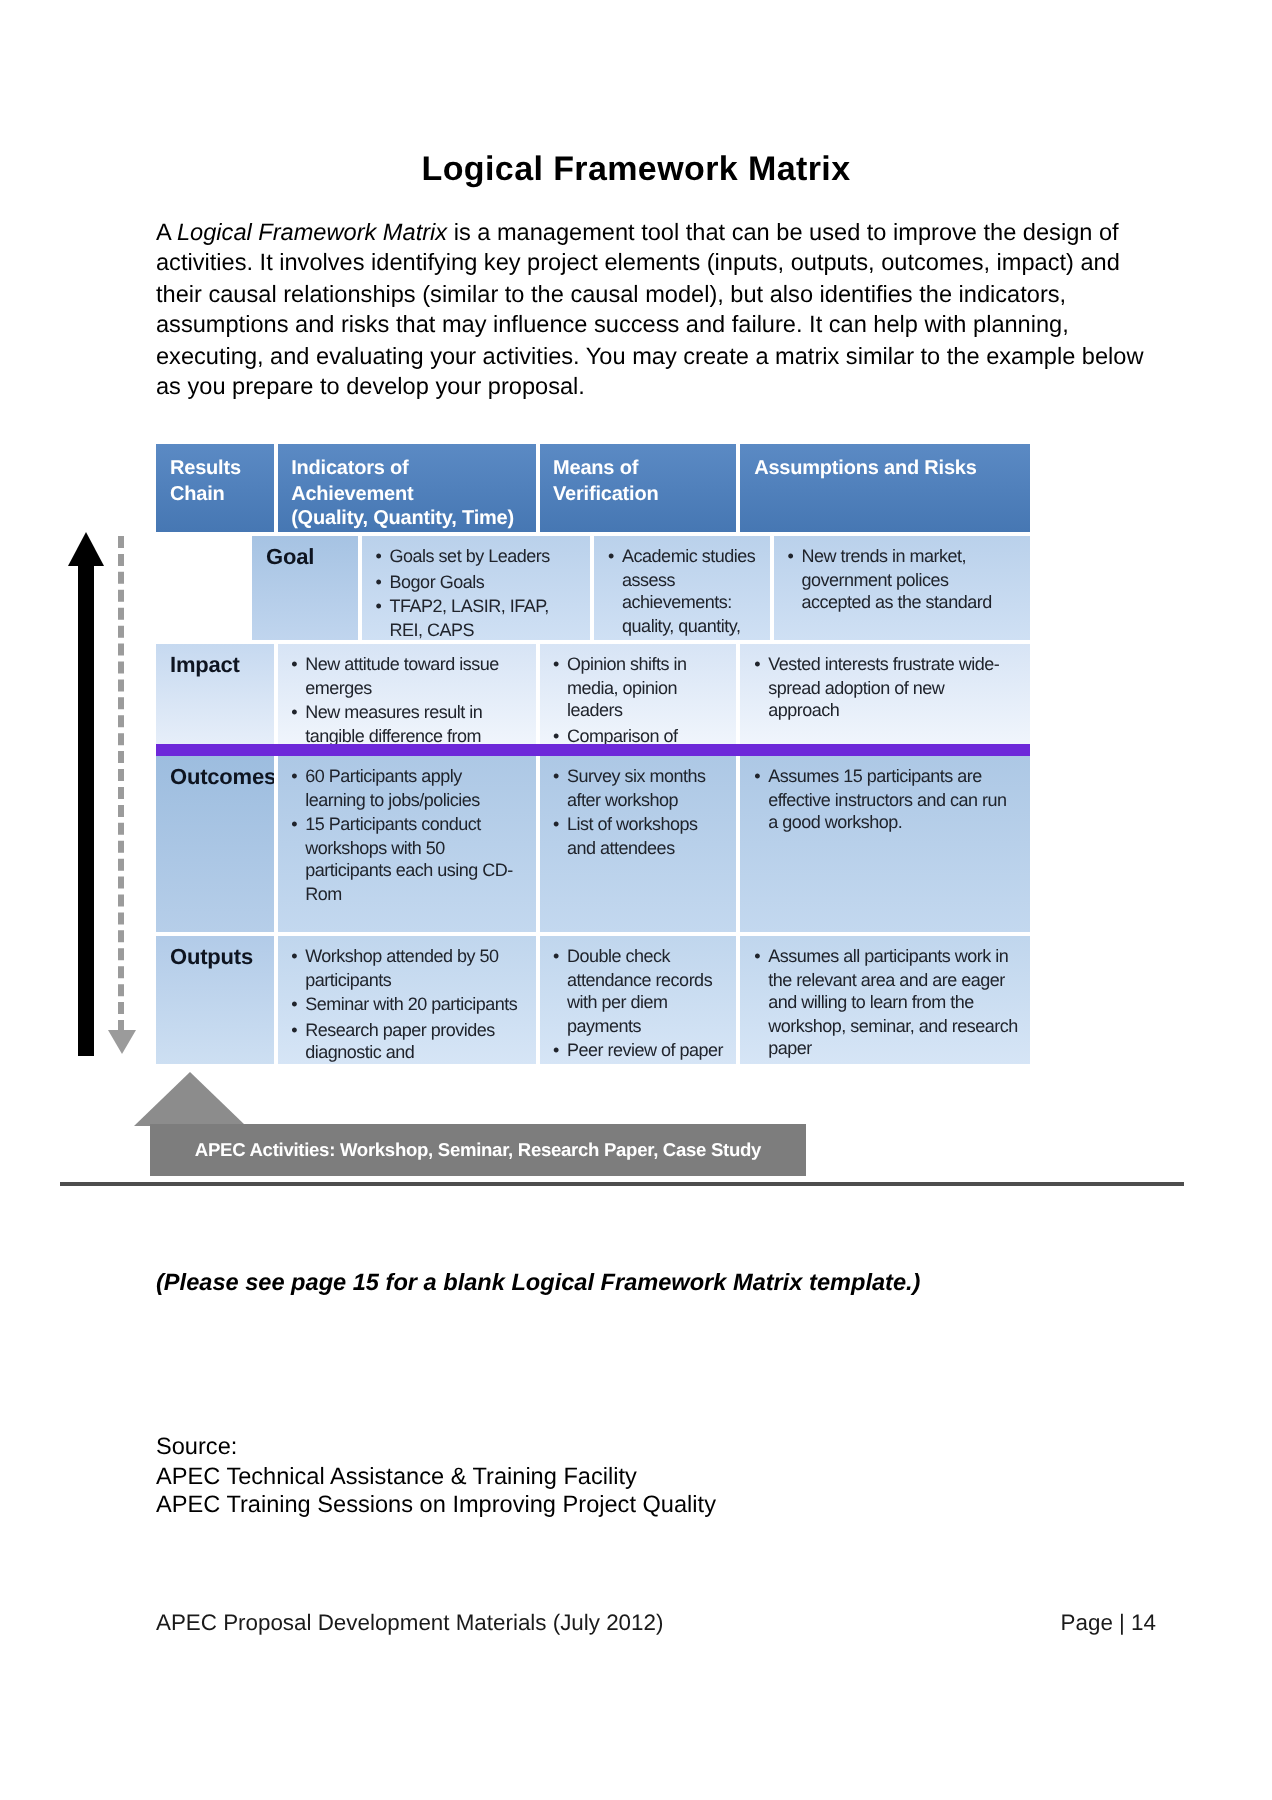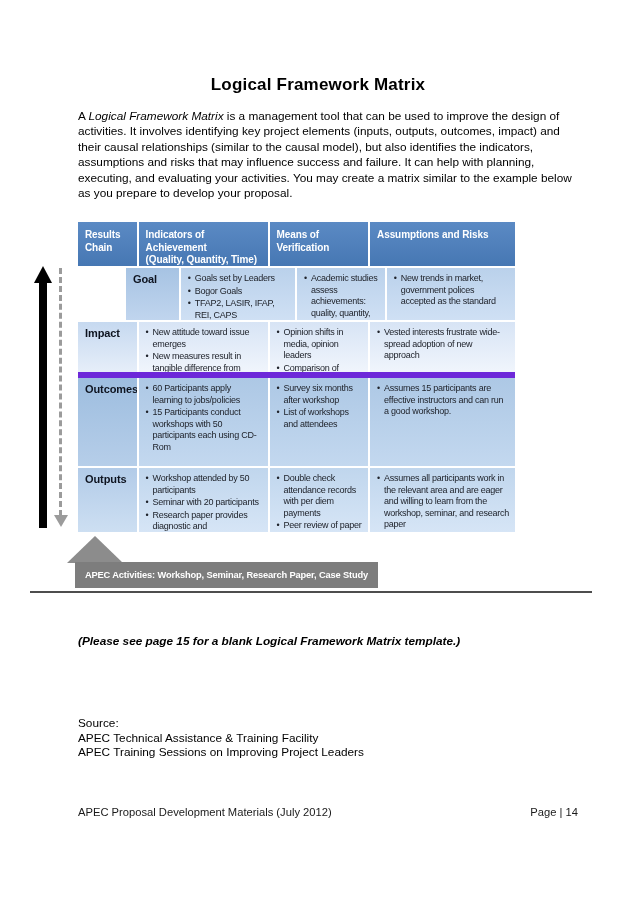--- a/index.html
+++ b/index.html
@@ -48,21 +48,21 @@
   .r1 .c1{background:linear-gradient(180deg,#c6d9f0,#e6eef9);}
   .r1 .cell:not(.c1){background:linear-gradient(180deg,#d7e4f5,#f0f5fc);}
   .r2 .c1{background:linear-gradient(180deg,#9dbddf,#b6cee9);}
   .r2 .cell:not(.c1){background:linear-gradient(180deg,#adc8e5,#c3d8ef);}
   .r3 .c1{background:linear-gradient(180deg,#b2cbe8,#cddff2);}
   .r3 .cell:not(.c1){background:linear-gradient(180deg,#c0d6ed,#d6e5f6);}
   
   .block-arrow-head{position:absolute;left:67px;top:536px;width:0;height:0;
     border-left:28px solid transparent;border-right:28px solid transparent;
     border-bottom:27px solid #8c8c8c;}
-  .activities-box{position:absolute;left:75px;top:562px;width:303px;height:26px;
+  .activities-box{position:absolute;left:75px;top:562px;width:328px;height:26px;
     background:#7d7d7d;color:#fff;font-weight:bold;font-size:9.3px;
     display:flex;align-items:center;justify-content:center;white-space:nowrap;
     letter-spacing:-.15px;}
   
   .rule{position:absolute;left:30px;top:591px;width:562px;height:2px;background:#4d4d4d;}
   
   .note{position:absolute;left:78px;top:634px;width:502px;
     font-size:11.8px;font-weight:bold;font-style:italic;}
   
   .source{position:absolute;left:78px;top:716px;width:502px;
@@ -161,21 +161,21 @@
     <span>APEC Activities: Workshop, Seminar, Research Paper, Case Study</span>
   </div>
 
   <div class="rule"></div>
 
   <div class="note">(Please see page 15 for a blank Logical Framework Matrix template.)</div>
 
   <div class="source">
     <div>Source:</div>
     <div>APEC Technical Assistance &amp; Training Facility</div>
-    <div>APEC Training Sessions on Improving Project Leaders</div>
+    <div>APEC Training Sessions on Improving Project Quality</div>
   </div>
 
   <div class="footer">
     <span>APEC Proposal Development Materials (July 2012)</span>
     <span>Page | 14</span>
   </div>
 
 </div>
 
 </body></html>

